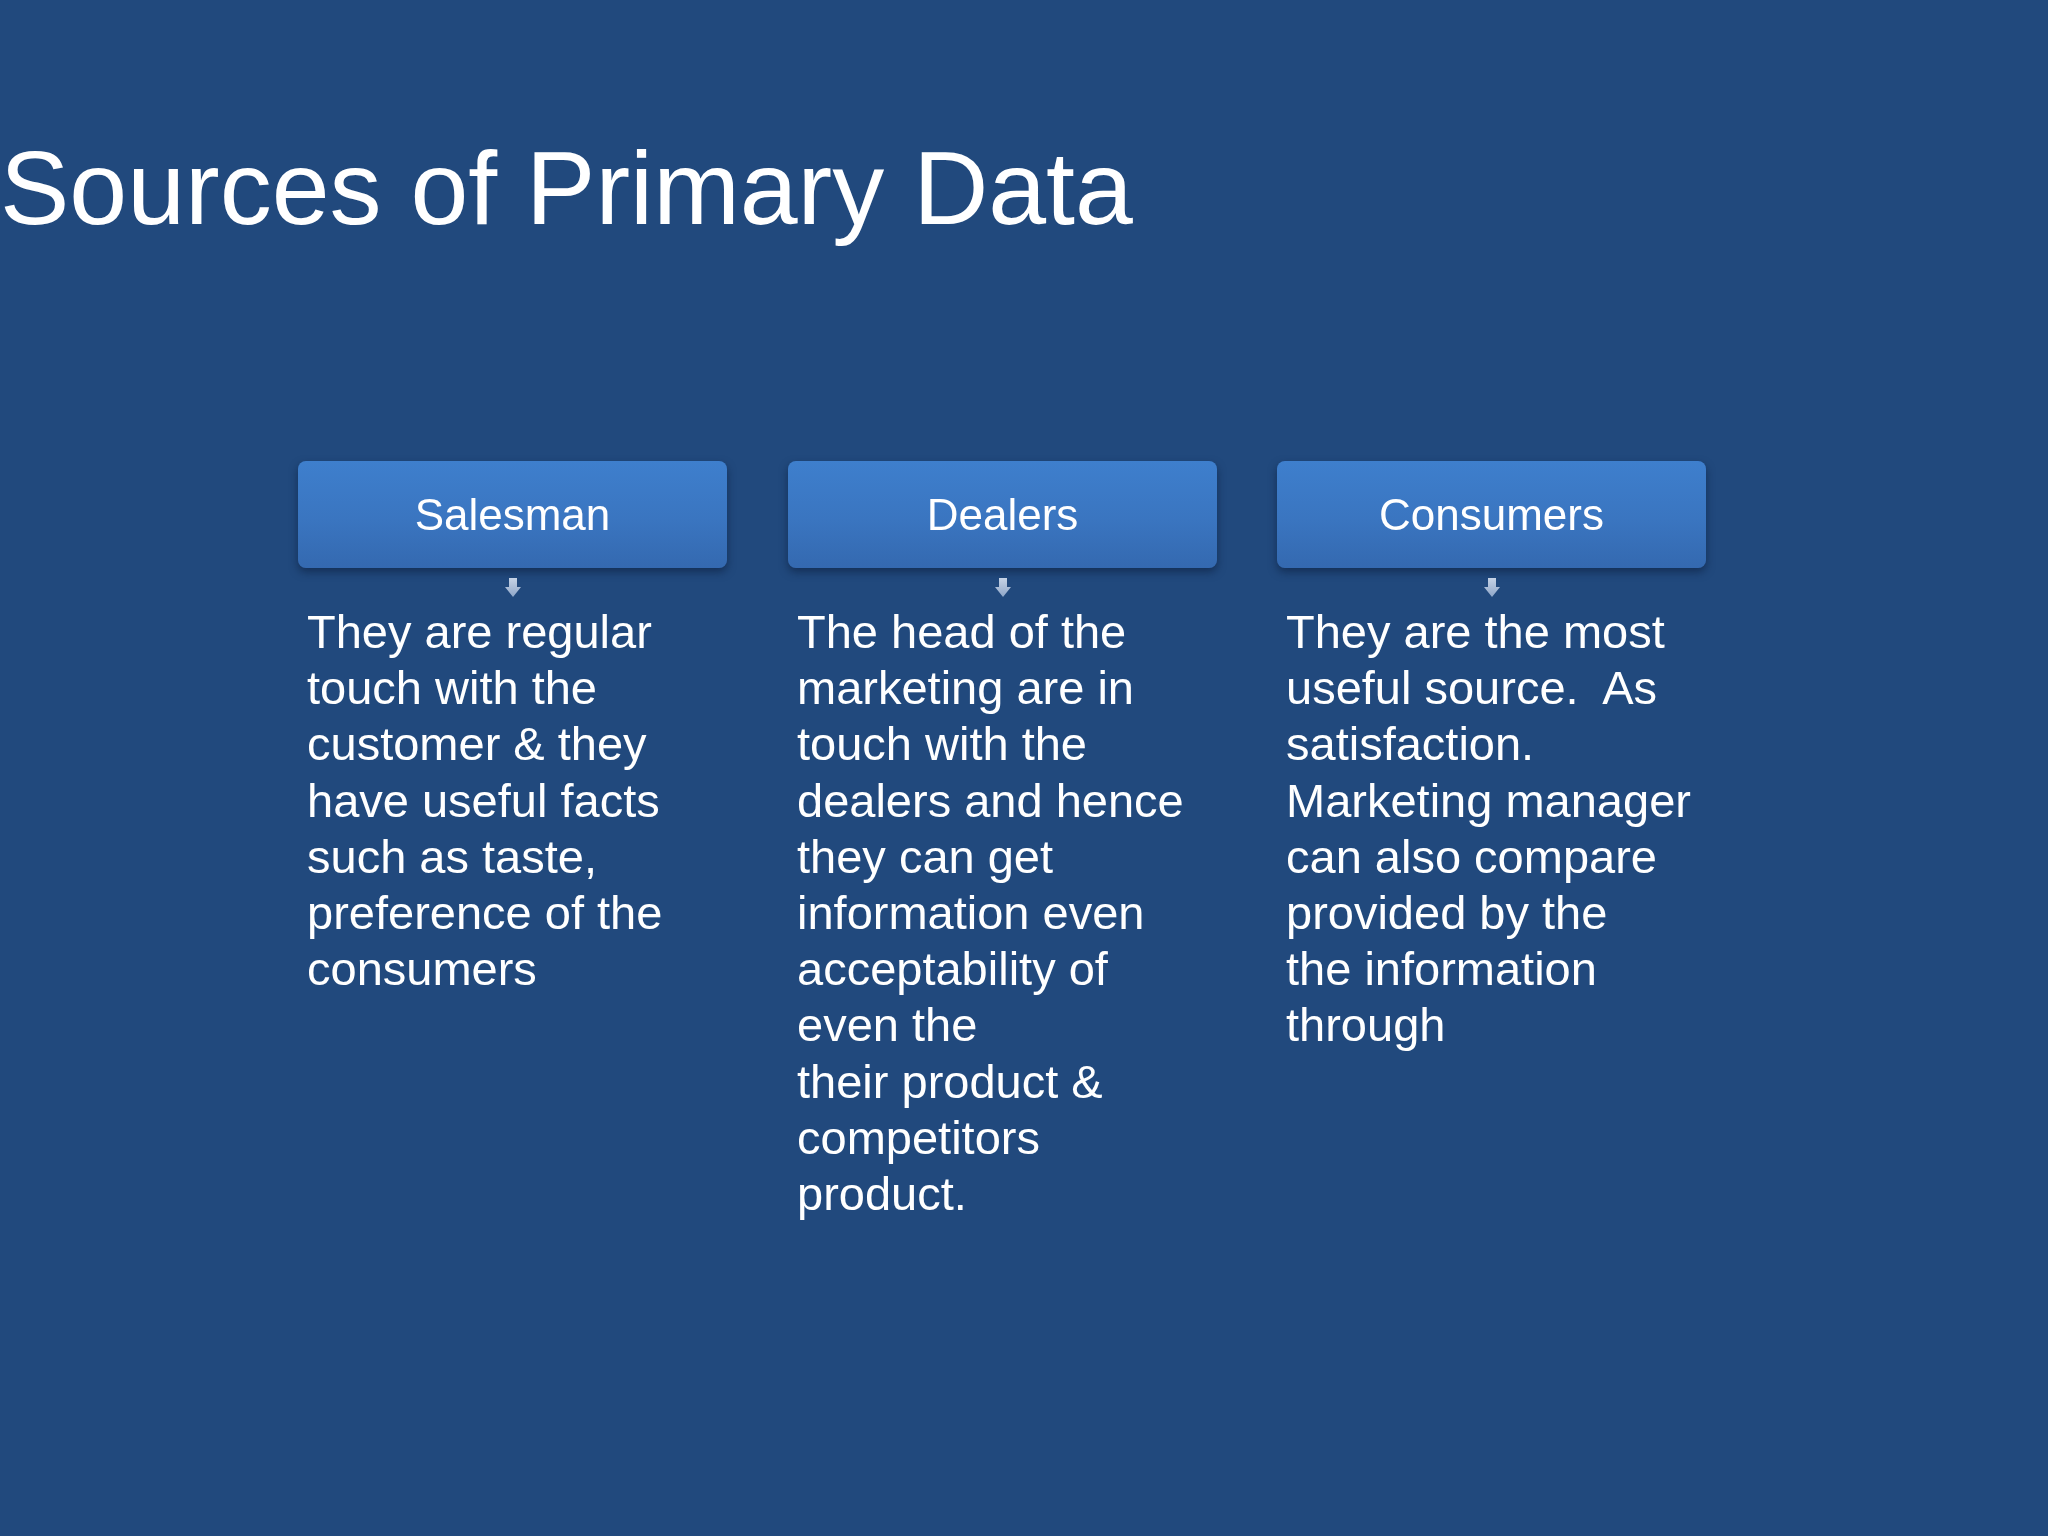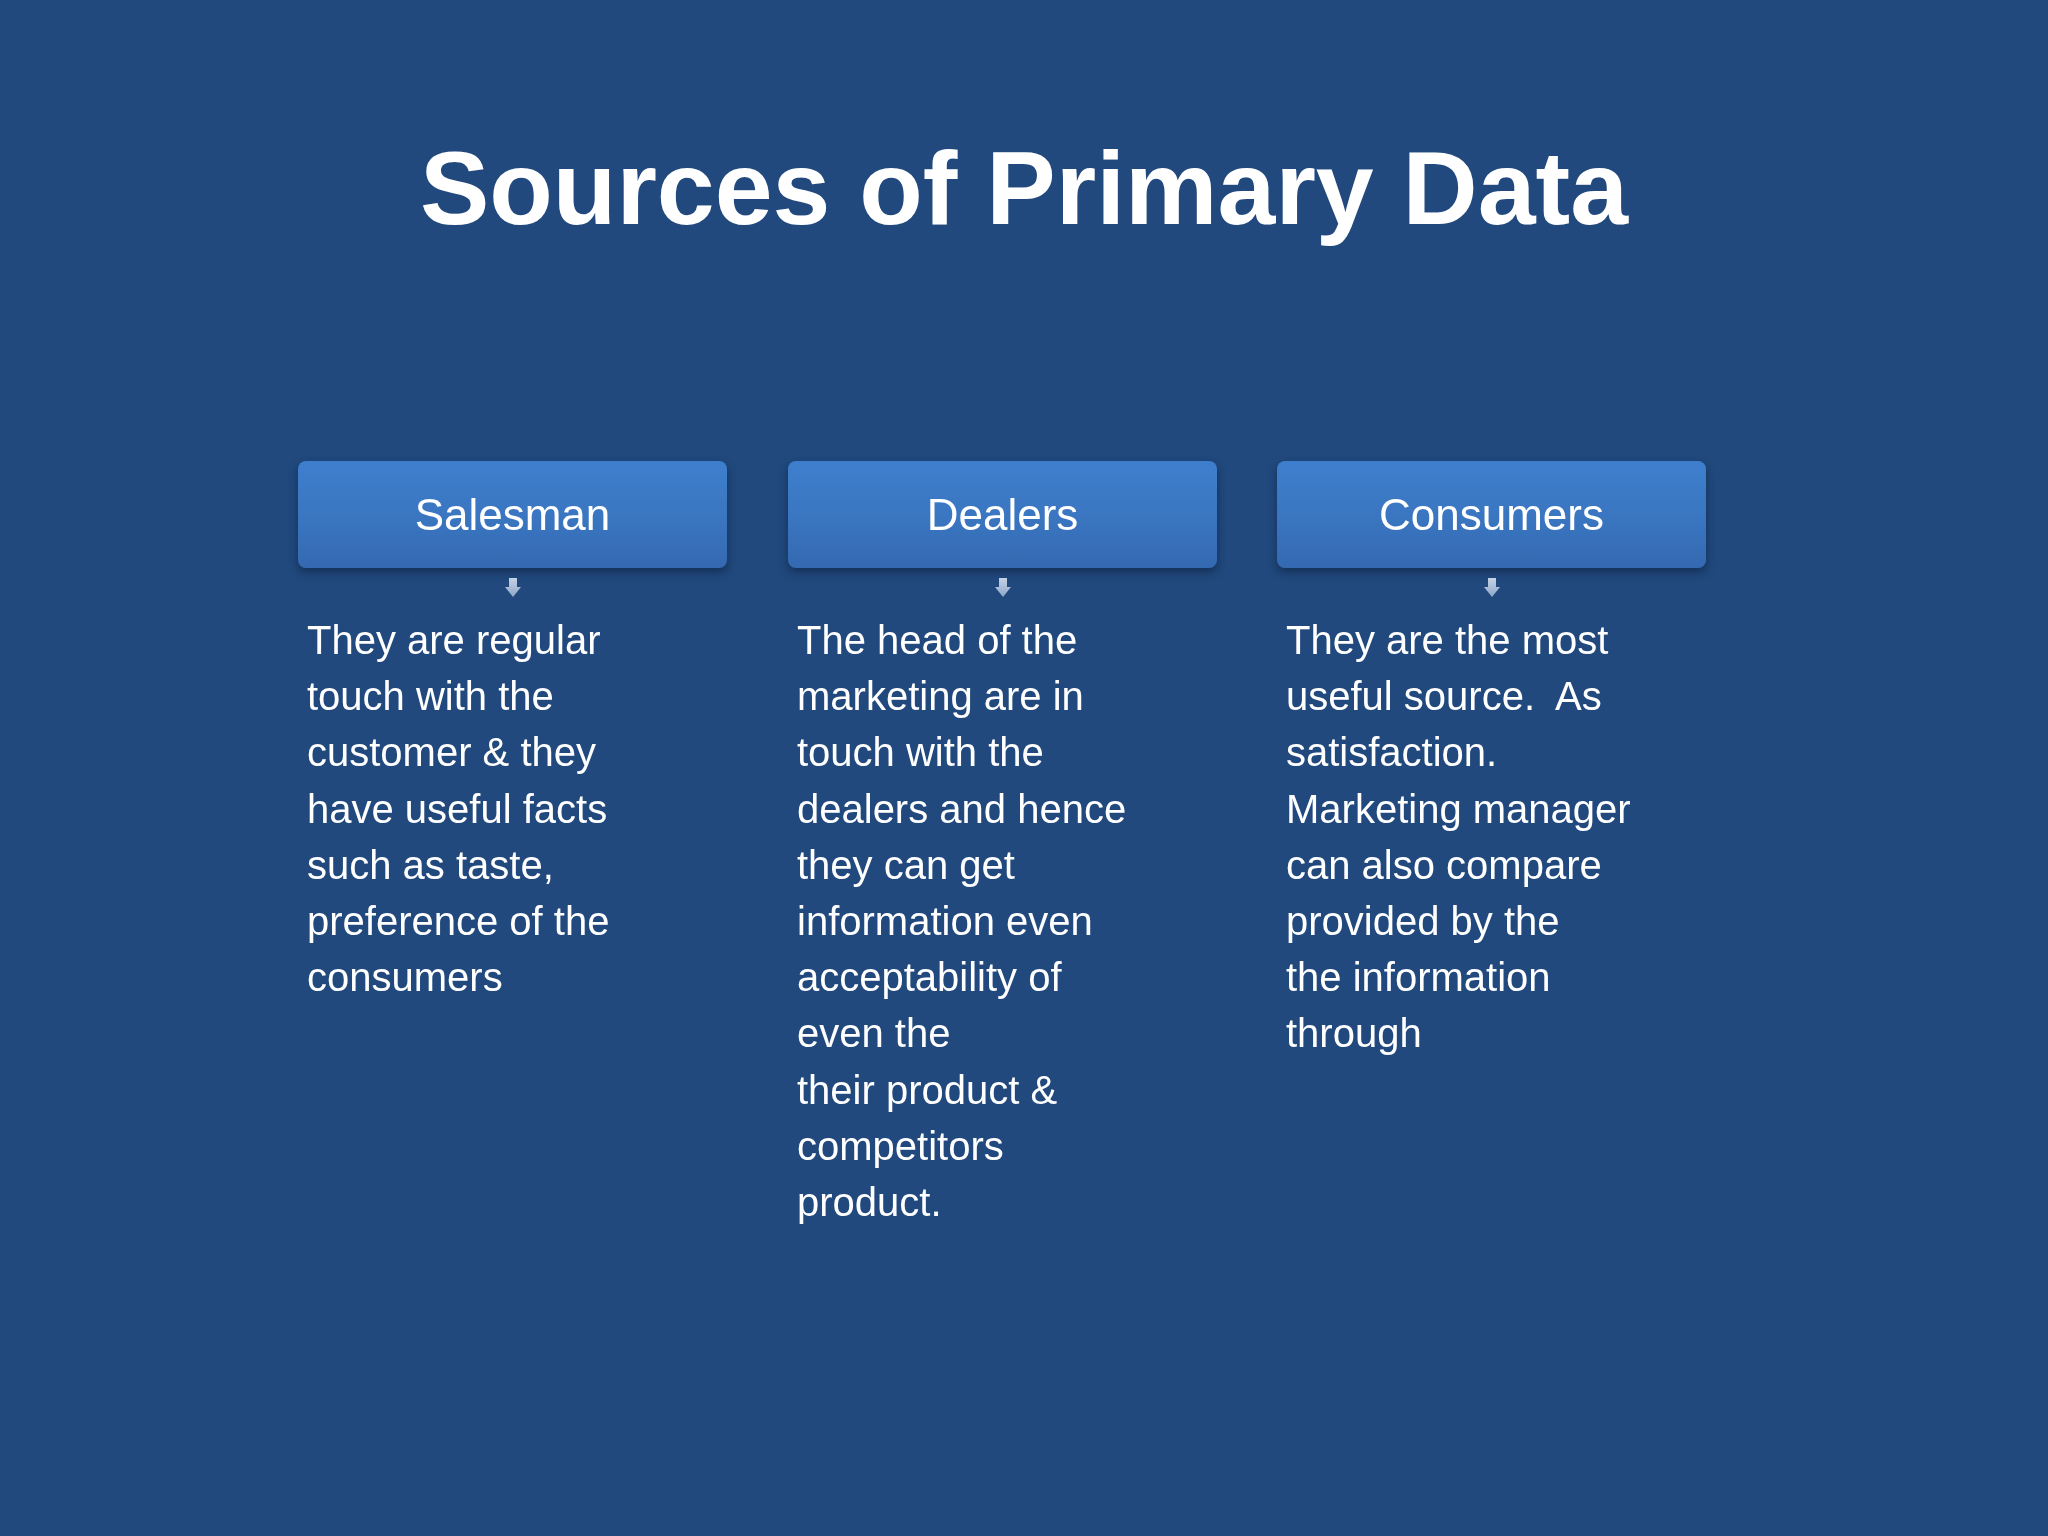--- a/index.html
+++ b/index.html
@@ -5,37 +5,37 @@
   html, body { margin: 0; padding: 0; }
   body {
     width: 2048px; height: 1536px; overflow: hidden;
     background: #21497d;
     font-family: "Liberation Sans", "DejaVu Sans", sans-serif;
     color: #ffffff;
     position: relative;
   }
   .title {
     position: absolute; left: 0; top: 118px; width: 2048px;
-    text-align: center; font-size: 104px; line-height: 140px;
-    letter-spacing: 0px; font-weight: bold;
+    text-align: left; font-size: 104px; line-height: 140px;
+    letter-spacing: 0px; font-weight: normal;
   }
   .col { position: absolute; top: 461px; width: 429px; }
   .box {
     height: 107px; border-radius: 8px;
     background: linear-gradient(to bottom, #3e7fcd 0%, #3a75c0 55%, #3469b0 100%);
     box-shadow: 0 4px 8px rgba(10,25,55,0.55);
     display: flex; align-items: center; justify-content: center;
     font-size: 44px; cursor: pointer; text-align: center;
   }
   .arrow {
     position: relative; width: 16px; height: 20px; margin: 10px auto 0 auto;
   }
   .desc {
-    margin-top: 14px; padding-left: 9px;
-    font-size: 40px; line-height: 56.2px; white-space: nowrap;
+    margin-top: 6px; padding-left: 9px;
+    font-size: 47px; line-height: 56.2px; white-space: nowrap;
   }
   .desc span { display: block; }
 </style>
 </head>
 <body>
 
 <div class="title">Sources of Primary Data</div>
 
 <div class="col" style="left:298px;">
   <div class="box">

